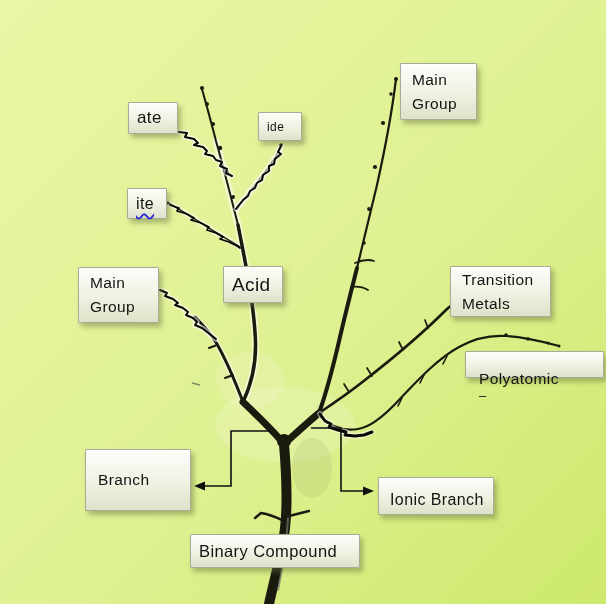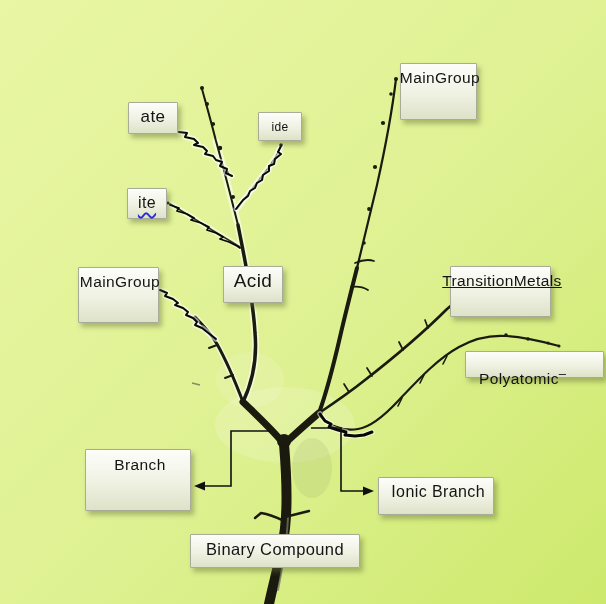--- a/index.html
+++ b/index.html
@@ -19,34 +19,34 @@
   .arrowhead{fill:var(--arrow-color);}
   .trunk-light{stroke:#75756a;fill:none;stroke-linecap:round;opacity:.75;}
   .note{
     position:absolute;box-sizing:border-box;
     background:linear-gradient(to bottom, var(--note-fill-top) 0%, #eff1e2 55%, var(--note-fill-bottom) 100%);
     border:1px solid var(--note-border);
     border-radius:1px;
     box-shadow:3px 4px 5px var(--note-shadow);
     color:var(--text-color);
     font-size:15.5px;letter-spacing:.4px;
-    display:flex;flex-direction:row;justify-content:center;
+    display:flex;flex-direction:column;justify-content:center;
     padding:2px 8px;
   }
   .note .line{display:block;line-height:24px;white-space:nowrap;}
   .note.centered{align-items:flex-start;}
   #note-ate{left:128px;top:102px;width:50px;height:32px;font-size:17px;}
   #note-ide{left:258px;top:112px;width:44px;height:29px;font-size:12px;}
   #note-ite{left:127px;top:188px;width:40px;height:31px;font-size:16px;}
   #note-ite .line{text-decoration:underline wavy var(--squiggle-color);text-decoration-thickness:1.5px;text-underline-offset:4px;}
   #note-main-group-top{left:400px;top:63px;width:77px;height:57px;padding-left:11px;}
   #note-acid{left:223px;top:266px;width:60px;height:37px;font-size:19px;}
   #note-main-group-left{left:78px;top:267px;width:81px;height:56px;padding-left:11px;}
   #note-transition-metals{left:450px;top:266px;width:101px;height:51px;padding-left:11px;}
-  #note-transition-metals .line{line-height:24px;text-decoration:underline;}
+  #note-transition-metals .line{line-height:24px;}
   #note-polyatomic{left:465px;top:351px;width:139px;height:27px;padding-left:13px;justify-content:flex-start;padding-top:16px;}
   #note-polyatomic .line{line-height:22px;}
   #note-polyatomic .dash{line-height:12px;font-size:13px;}
   #note-molecular-branch{left:85px;top:449px;width:106px;height:62px;padding-left:12px;}
   #note-molecular-branch .line{line-height:26px;}
   #note-ionic-branch{left:378px;top:477px;width:116px;height:38px;padding-left:11px;font-size:16px;justify-content:flex-end;}
   #note-binary-compound{left:190px;top:534px;width:170px;height:34px;font-size:16.5px;}
 </style>
 </head>
 <body>

